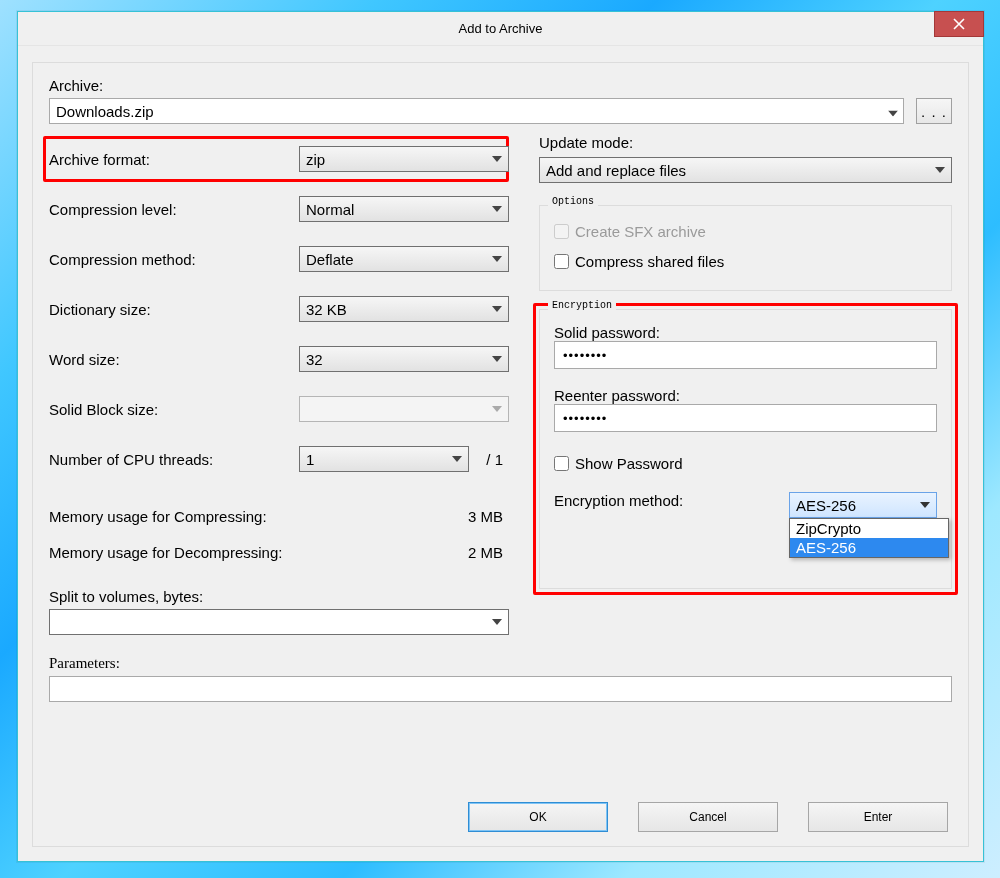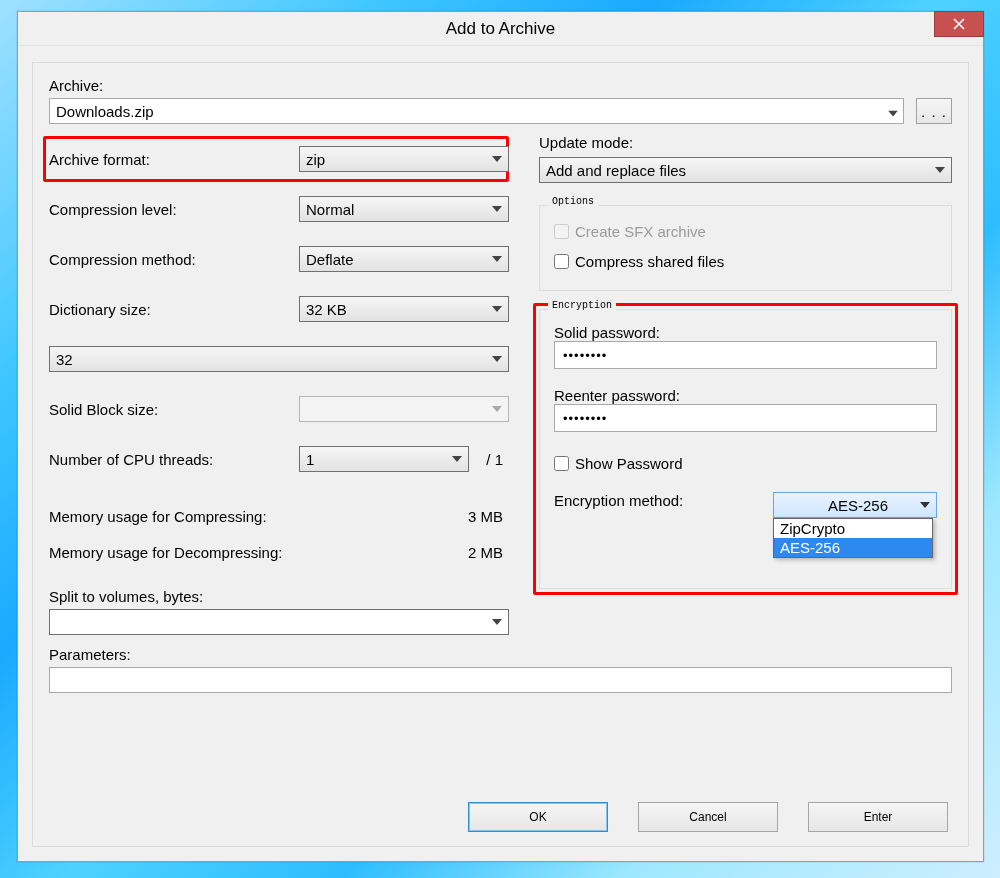--- a/index.html
+++ b/index.html
@@ -39,21 +39,21 @@
   }
   .titlebar {
     height: 34px;
     background: #f0f0f0;
     border-bottom: 1px solid #e5e5e5;
     display: flex;
     align-items: center;
     justify-content: center;
     position: relative;
     color: #000;
-    font-size: 17px;
+    font-size: 13px;
   }
   .close-btn {
     position: absolute;
     top: -1px;
     right: -1px;
     width: 50px;
     height: 26px;
     background: #c75050;
     border: 1px solid #a33838;
     color: #fff;
@@ -190,29 +190,28 @@
     border: 1px solid #a9a9a9;
     background: #fff;
     font-family: inherit;
     font-size: 13px;
     letter-spacing: 1px;
     padding: 2px 8px;
   }
   
   .enc-combo {
     position: relative;
-    width: 164px;
+    width: 148px;
     height: 26px;
     border: 1px solid #6aa3e8;
     background: linear-gradient(#e9f3ff, #cfe5ff);
     display: flex;
     align-items: center;
     padding-left: 6px;
     font-size: 15px;
-    justify-content: center;
   }
   .enc-combo .chev { position:absolute; right:6px; top:50%; transform:translateY(-50%); color:#3a3a3a;}
   .enc-drop {
     position: absolute;
     top: 25px;
     left: -1px;
     width: 160px;
     border: 1px solid #666;
     background: #fff;
     box-shadow: 2px 2px 4px rgba(0,0,0,0.25);
@@ -343,20 +342,21 @@
             <span>32 KB</span>
             <span class="chev">
                 <svg viewBox="0 0 10 6">
                   <path d="M0 0 L5 6 L10 0" fill="#444"></path>
                 </svg>
               </span>
           </div>
         </div>
 
         <div class="form-row">
+          <div class="lab">Word size:</div>
           <div class="ctrl combo">
             <span>32</span>
             <span class="chev">
                 <svg viewBox="0 0 10 6">
                   <path d="M0 0 L5 6 L10 0" fill="#444"></path>
                 </svg>
               </span>
           </div>
         </div>
 
@@ -464,21 +464,21 @@
                   <div class="opt sel">AES-256</div>
                 </div>
               </div>
             </div>
           </div>
         </div>
 
       </div>
     </div>
 
-    <div style="margin-top:11px;">
+    <div style="margin-top:20px;font-family:Liberation Serif, serif;">
       <div>Parameters:</div>
       <input class="textfield" style="width: 100%; margin-top: 4px;" value="">
     </div>
 
     <div class="btnbar">
       <button class="w-btn primary">OK</button>
       <button class="w-btn">Cancel</button>
       <button class="w-btn">Enter</button>
     </div>
 

